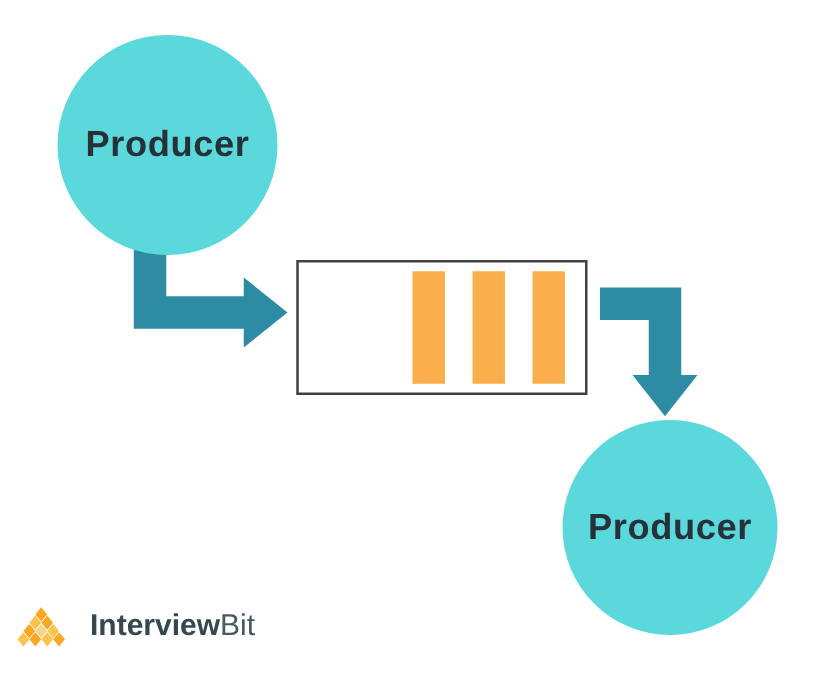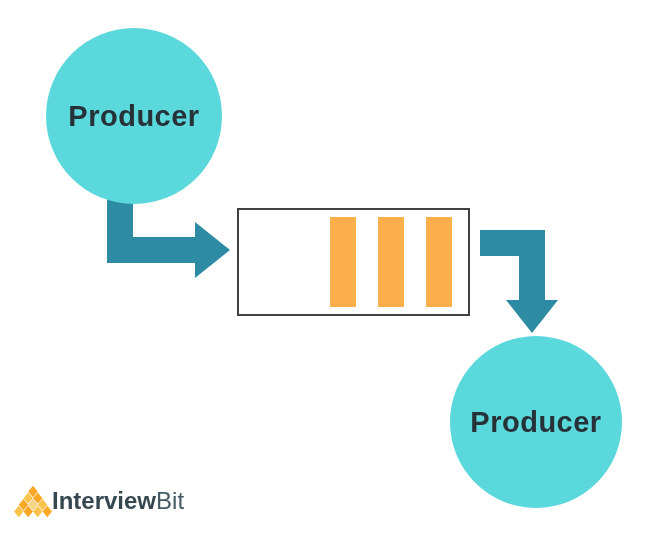--- a/index.html
+++ b/index.html
@@ -61,21 +61,21 @@
   .buffer .bar {
     width: 26px;
     height: 90px;
     background: #fbae4c;
   }
   .logo {
     position: absolute;
     left: 14px; top: 484px;
     display: flex;
     align-items: center;
-    gap: 0;
+    gap: 20px;
     z-index: 2;
   }
   .logo-text {
     font-size: 24px;
     color: #37474f;
     line-height: 1;
   }
   .logo-text .brand-bold { font-weight: 700; }
   .logo-text .brand-light { font-weight: 400; color: #455a64; }
 </style>

